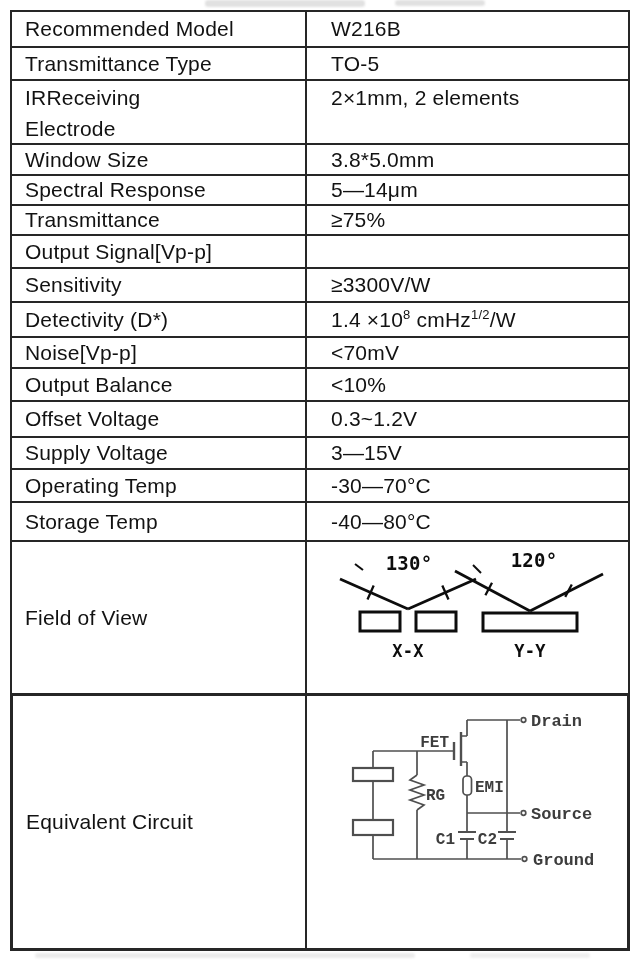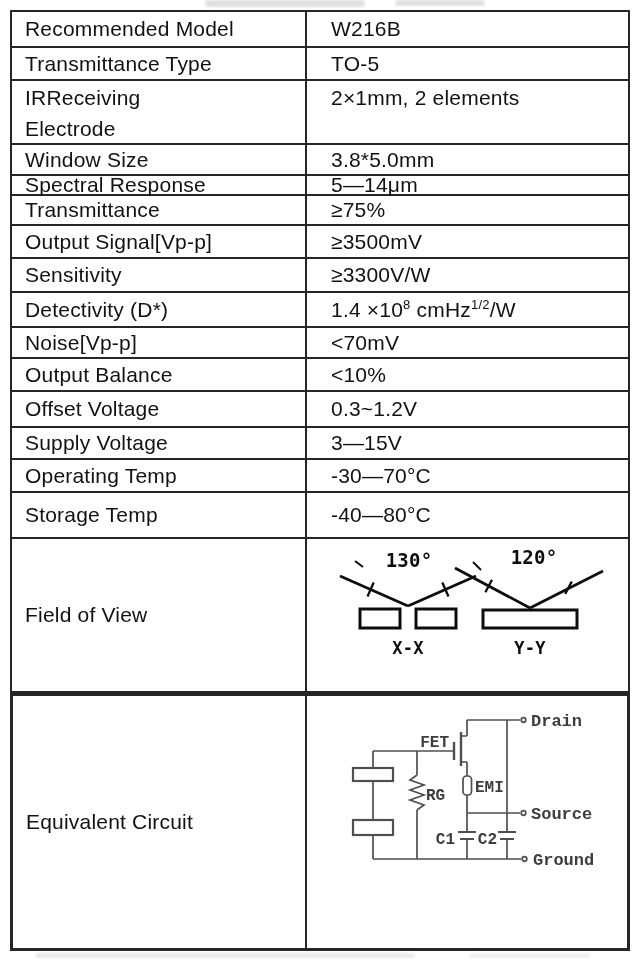--- a/index.html
+++ b/index.html
@@ -81,39 +81,38 @@
     <div class="cell-value cell-value-top"><span>2×1mm, 2 elements</span></div>
   </div>
 
   <div class="row" style="height:31px">
     <div class="cell-label">
         <span>Window Size</span>
       </div>
     <div class="cell-value"><span>3.8*5.0mm</span></div>
   </div>
 
-  <div class="row" style="height:20px">
+  <div class="row" style="height:30px">
     <div class="cell-label">
         <span>Spectral Response</span>
       </div>
     <div class="cell-value"><span>5—14μm</span></div>
   </div>
 
   <div class="row" style="height:30px">
     <div class="cell-label">
         <span>Transmittance</span>
       </div>
     <div class="cell-value"><span>≥75%</span></div>
   </div>
 
   <div class="row" style="height:33px">
     <div class="cell-label">
         <span>Output Signal[Vp-p]</span>
       </div>
-    <div class="cell-value"><span>≥3500mV</span></div>
   </div>
 
   <div class="row" style="height:34px">
     <div class="cell-label">
         <span>Sensitivity</span>
       </div>
     <div class="cell-value"><span>≥3300V/W</span></div>
   </div>
 
   <div class="row" style="height:35px">
@@ -151,21 +150,21 @@
     <div class="cell-value"><span>3—15V</span></div>
   </div>
 
   <div class="row" style="height:33px">
     <div class="cell-label">
         <span>Operating Temp</span>
       </div>
     <div class="cell-value"><span>-30—70°C</span></div>
   </div>
 
-  <div class="row" style="height:46px">
+  <div class="row" style="height:39px">
     <div class="cell-label">
         <span>Storage Temp</span>
       </div>
     <div class="cell-value"><span>-40—80°C</span></div>
   </div>
 
   <div class="row" style="height:154px">
     <div class="cell-label">
         <span>Field of View</span>
       </div>

